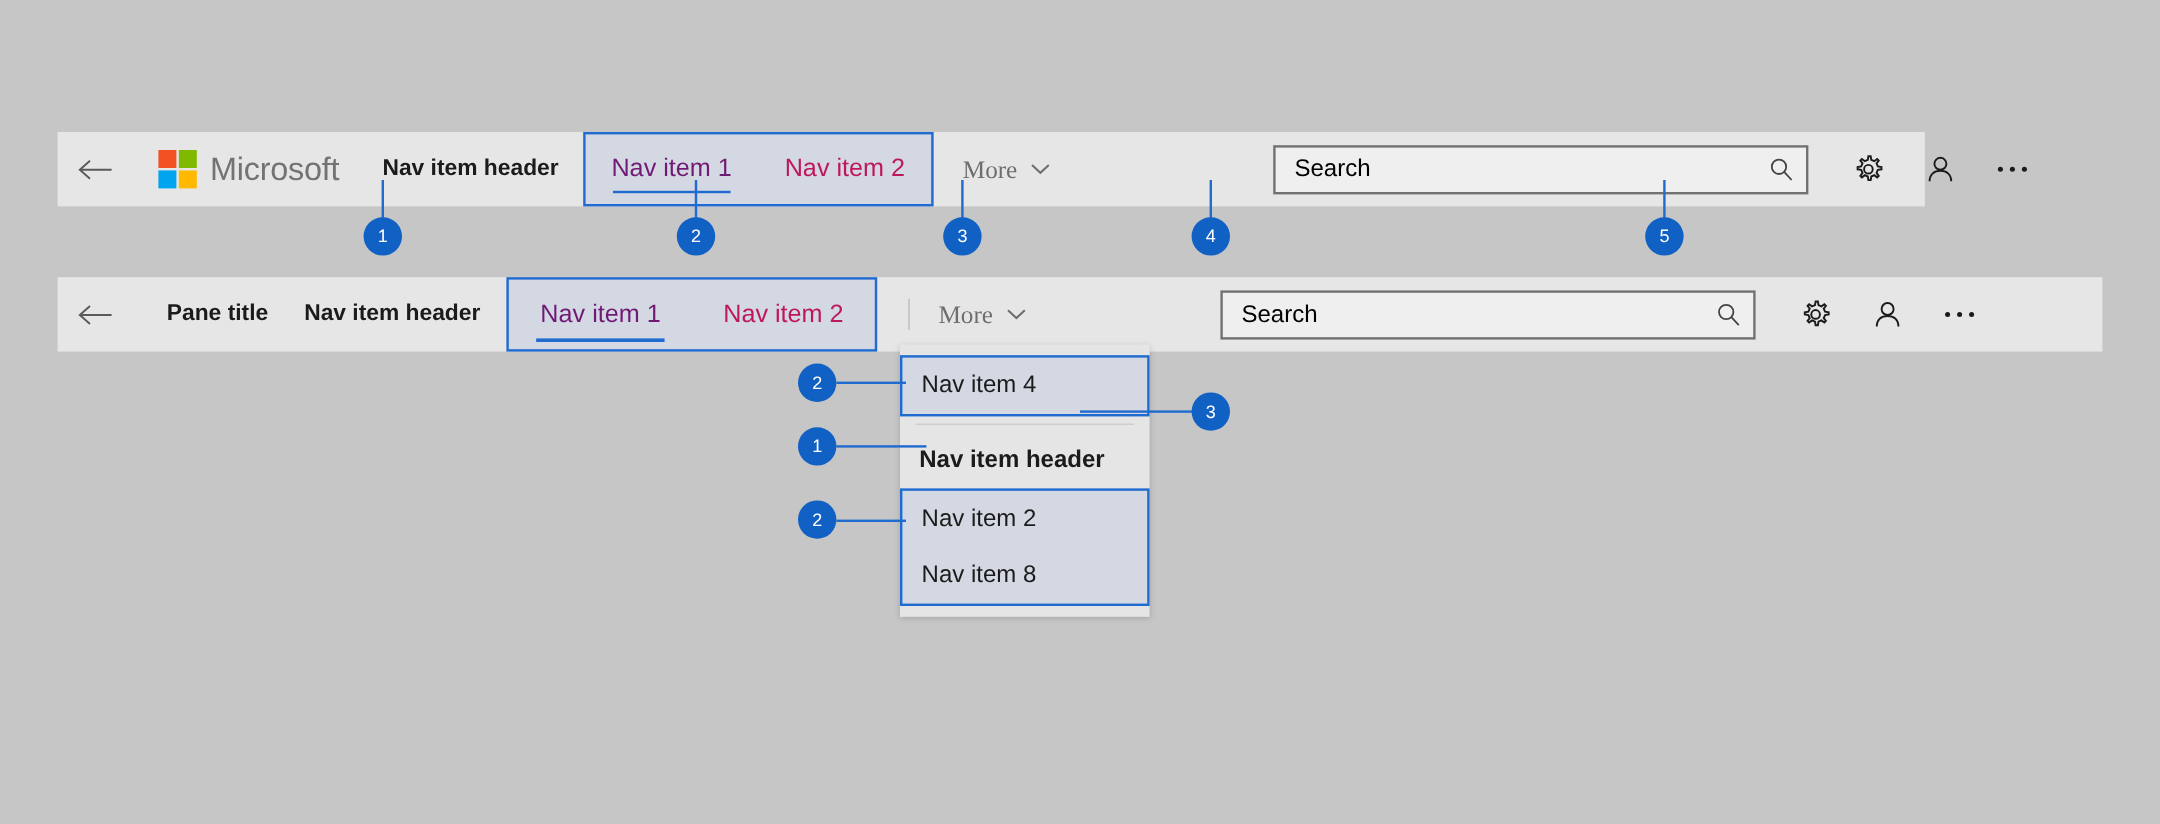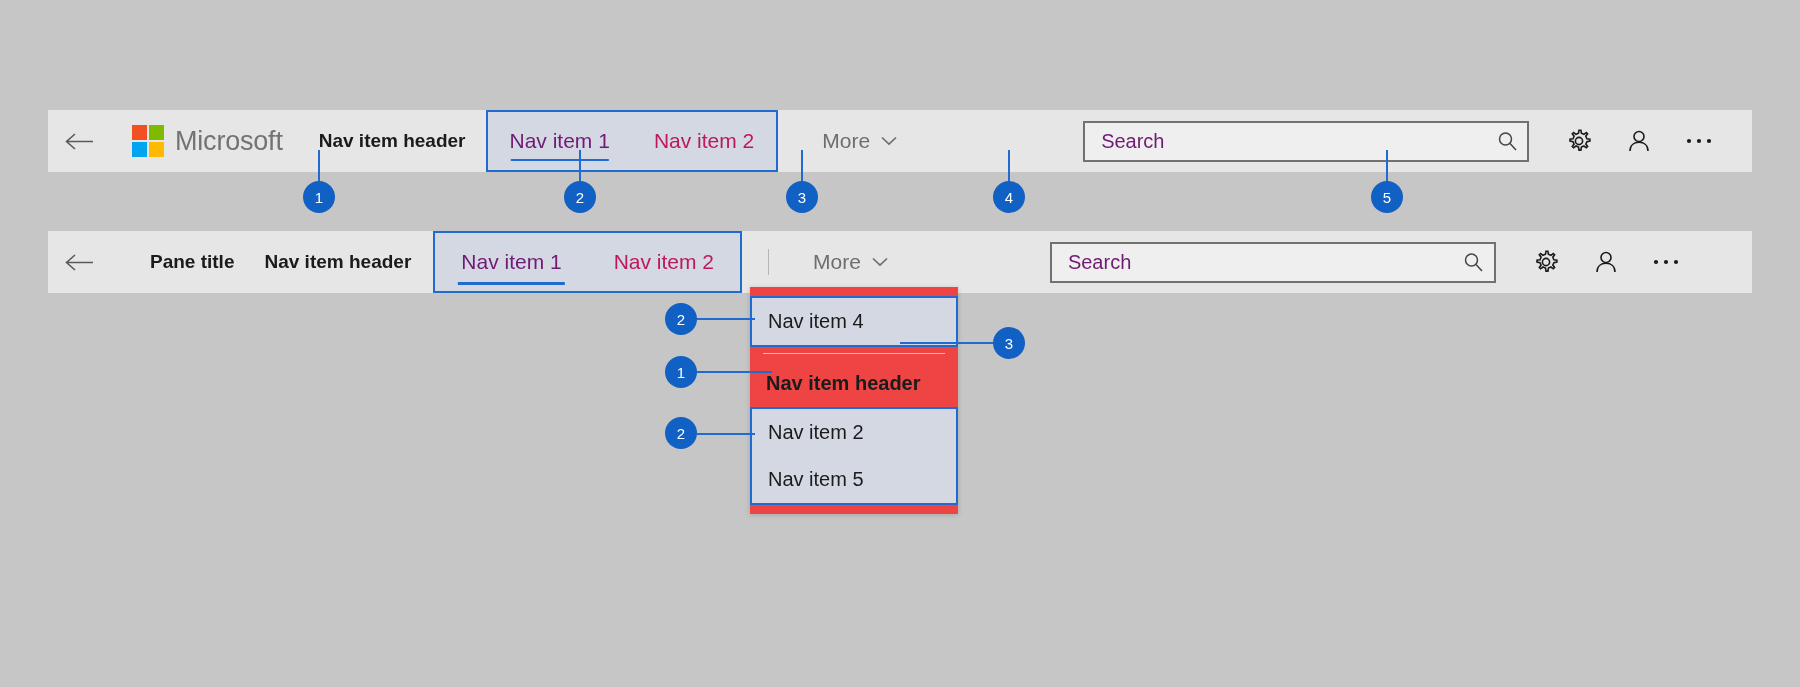--- a/index.html
+++ b/index.html
@@ -14,21 +14,21 @@
   }
 
   
   .navbar {
     position: absolute;
     background: #e6e6e6;
     display: flex;
     align-items: center;
     height: 62px;
   }
-  #navbar-primary   { left: 48px; top: 110px; width: 1704px; }
+  #navbar-primary   { left: 48px; top: 110px; width: 1556px; }
   #navbar-secondary { left: 48px; top: 231px; width: 1704px; }
 
   
   .back-arrow {
     width: 62px; height: 62px;
     display: flex; align-items: center; justify-content: center;
     flex: 0 0 auto;
   }
   .back-arrow svg { display: block; }
 
@@ -52,21 +52,21 @@
     margin-left: 11px;
     letter-spacing: -0.2px;
     font-weight: 400;
   }
 
   
   .pane-title {
     font-size: 19px;
     font-weight: bold;
     color: #1b1b1b;
-    margin-left: 40px;
+    margin-left: 29px;
     flex: 0 0 auto;
   }
 
   
   .nav-header-text {
     font-size: 19px;
     font-weight: bold;
     color: #1b1b1b;
     flex: 0 0 auto;
   }
@@ -116,43 +116,44 @@
     background: #b5b5b5;
     margin-left: 26px;
     flex: 0 0 auto;
   }
 
   
   .more-btn {
     display: flex;
     align-items: center;
     gap: 11px;
-    margin-left: 44px;
+    margin-left: 24px;
     font-size: 21px;
     color: #6e6e6e;
     cursor: pointer;
     flex: 0 0 auto;
+    font-family: Liberation Serif, serif;
   }
   .chev { display: block; }
 
   
   .search-box {
     position: relative;
     height: 41px;
     background: #efefef;
     border: 2px solid #717171;
     display: flex;
     align-items: center;
     flex: 0 0 auto;
   }
   #navbar-primary   .search-box { margin-left: 186px; width: 446px; }
   #navbar-secondary .search-box { margin-left: 162px; width: 446px; }
   .search-text {
     font-size: 20px;
-    color: #701a75;
+    color: #000000;
     margin-left: 16px;
     flex: 1 1 auto;
   }
   .search-icon-wrap {
     width: 40px;
     display: flex; align-items: center; justify-content: center;
     flex: 0 0 auto;
   }
 
   
@@ -166,21 +167,21 @@
   #navbar-secondary .icon-gear { margin-left: 24px; }
   .icon-person { margin-left: 8px; }
   .icon-more   { margin-left: 8px; }
 
   
   .flyout {
     position: absolute;
     left: 750px;
     top: 287px;
     width: 208px;
-    background: #ef4444;
+    background: #e5e5e5;
     box-shadow: 0 1px 5px rgba(0,0,0,0.16);
     padding: 9px 0;
     z-index: 5;
   }
   .flyout-item {
     font-size: 20px;
     color: #1b1b1b;
     padding: 12px 16px;
     cursor: pointer;
   }
@@ -354,21 +355,21 @@
     </svg>
   </div>
 </div>
 
 <div class="flyout">
   <div class="flyout-item fly-hl">Nav item 4</div>
   <div class="flyout-divider"></div>
   <div class="flyout-item header">Nav item header</div>
   <div class="fly-hl">
     <div class="flyout-item">Nav item 2</div>
-    <div class="flyout-item">Nav item 5</div>
+    <div class="flyout-item">Nav item 8</div>
   </div>
 </div>
 
 <div class="leader v" style="left:318px; top:150px; height:46px;"></div>
 <div class="badge" style="left:303px; top:181px;">1</div>
 
 <div class="leader v" style="left:579px; top:150px; height:46px;"></div>
 <div class="badge" style="left:564px; top:181px;">2</div>
 
 <div class="leader v" style="left:801px; top:150px; height:46px;"></div>

